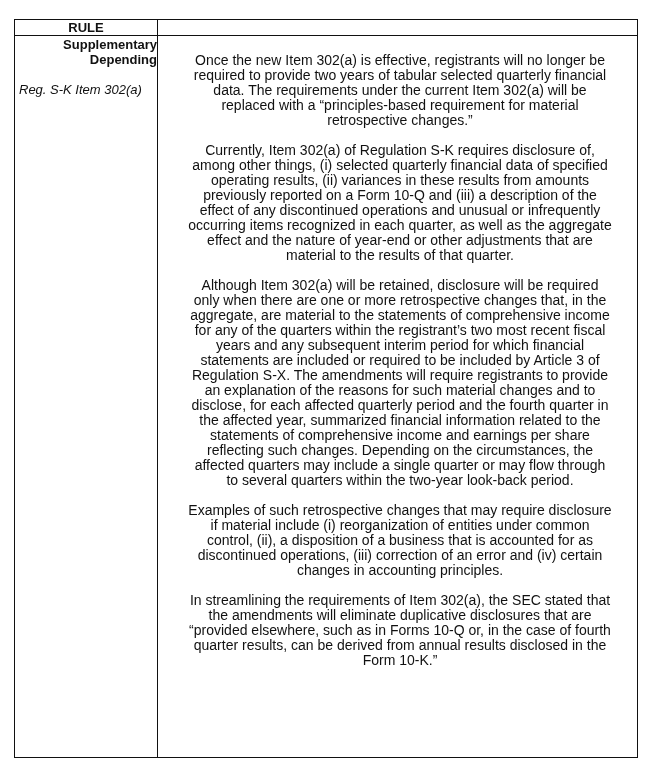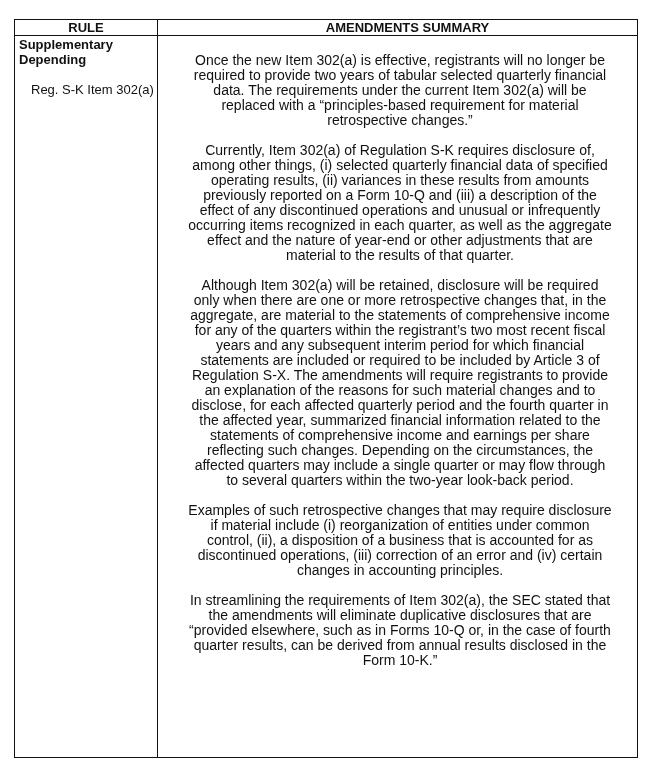--- a/index.html
+++ b/index.html
@@ -65,44 +65,45 @@
       padding: 1px 0 0 4px;
       font-size: 13px;
       line-height: 15px;
     }
     .rule-title {
       font-weight: bold;
       margin: 0;
     }
     .rule-title span {
       display: block;
+      text-align: right;
     }
     .rule-ref {
-      margin: 15px 0 0 12px;
+      margin: 15px 0 0 0;
+      font-style: italic;
     }
     .summary-cell {
       flex: 1;
       padding: 17px 10px 0 15px;
       box-sizing: border-box;
       font-size: 14px;
       line-height: 15px;
       text-align: center;
     }
     .summary-cell p {
       margin: 0 0 15px 0;
       white-space: pre-line;
     }
   </style>
 </head>
 <body>
 
 <div class="doc-table">
   <div class="header-row">
     <div class="header-cell header-rule">RULE</div>
-    <div class="header-cell header-summary">AMENDMENTS SUMMARY</div>
   </div>
   <div class="body-row">
     <div class="rule-cell">
       <p class="rule-title">
         <span>Supplementary</span>
         <span>Depending</span>
       </p>
       <p class="rule-ref">Reg. S-K Item 302(a)</p>
     </div>
     <div class="summary-cell">

